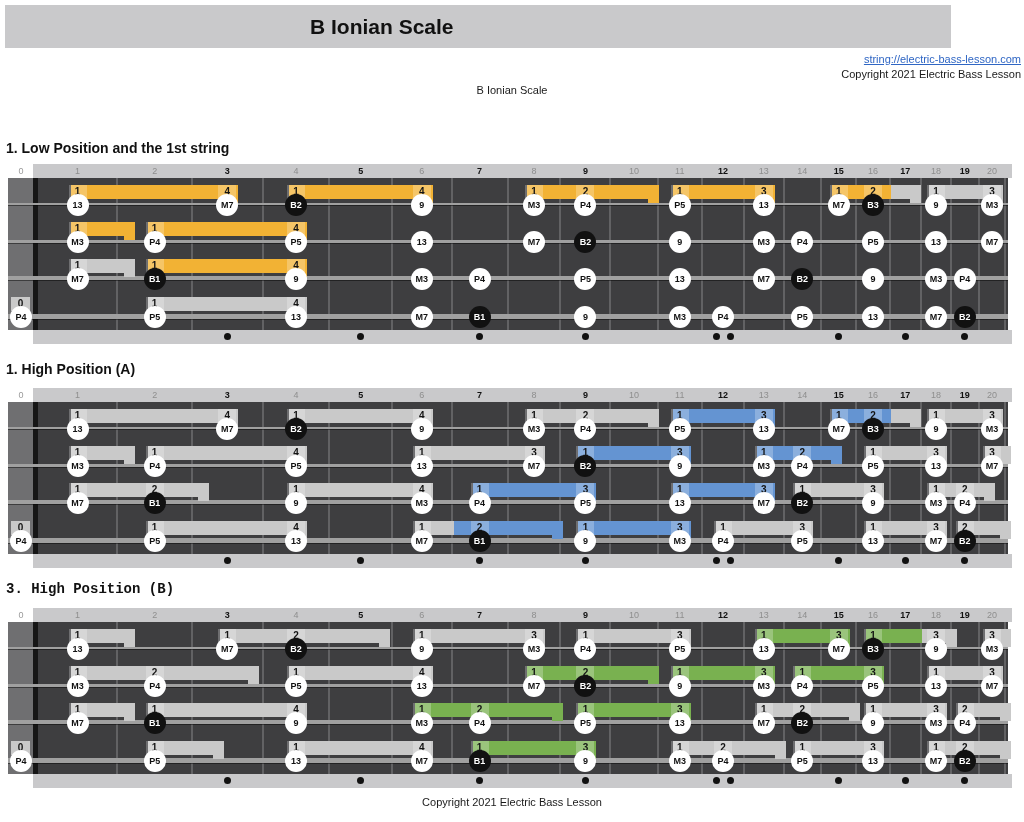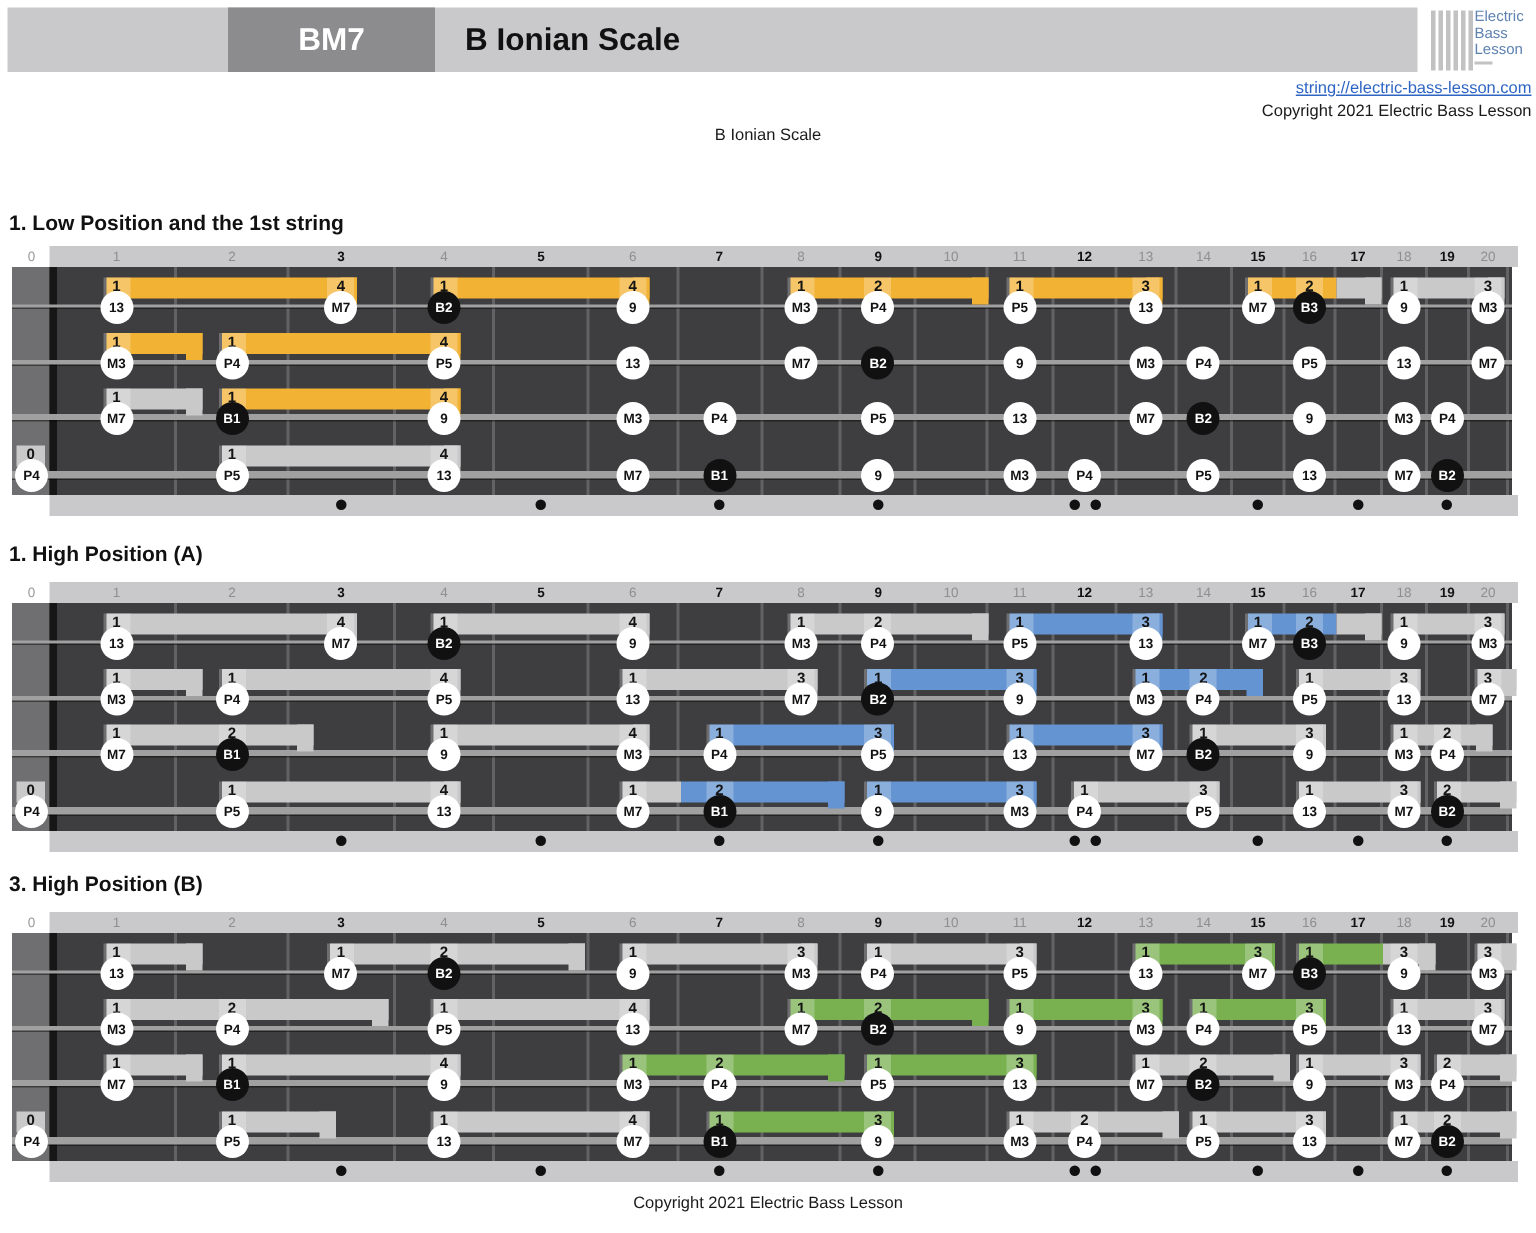--- a/index.html
+++ b/index.html
@@ -47,37 +47,22 @@
              font-size:10px;font-weight:bold;text-align:center;line-height:14px;color:#141414;}
   .dotstrip{position:absolute;left:33px;width:979px;height:14px;background:#c9c9cb;}
   .marker-dot{position:absolute;top:3px;width:7px;height:7px;border-radius:50%;background:#111;}
 </style>
 </head>
 <body>
 
 <div id="page">
 
   <div class="abs" id="header-band"></div>
-  <div class="abs" id="chord-box">BM7</div>
   <div class="abs" id="main-title">B Ionian Scale</div>
 
-  <div class="abs" id="logo">
-    <span class="logo-bar" style="left:9px"></span>
-    <span class="logo-bar" style="left:14px"></span>
-    <span class="logo-bar" style="left:19px"></span>
-    <span class="logo-bar" style="left:24px"></span>
-    <span class="logo-bar" style="left:29px"></span>
-    <span class="logo-bar" style="left:34px"></span>
-    <div id="logo-text">
-      <div>Electric</div>
-      <div>Bass</div>
-      <div>Lesson</div>
-    </div>
-    <div id="logo-sub"></div>
-  </div>
 
   <a class="abs" id="site-link" href="#">string://electric-bass-lesson.com</a>
   <div class="abs" id="copyright-top">Copyright 2021 Electric Bass Lesson</div>
   <div class="abs" id="subtitle">B Ionian Scale</div>
 
   <div id="sections">
       <div class="abs section-heading" style="top: 140px;">1. Low Position and the 1st string</div>
       <div class="fb" style="top: 164px;">
         <div class="numstrip"></div>
         <div class="zero-num">0</div>
@@ -510,21 +495,21 @@
           <div class="marker-dot" style="left: 324.245px;"></div>
           <div class="marker-dot" style="left: 443.084px;"></div>
           <div class="marker-dot" style="left: 548.958px;"></div>
           <div class="marker-dot" style="left: 802.176px;"></div>
           <div class="marker-dot" style="left: 868.873px;"></div>
           <div class="marker-dot" style="left: 928.292px;"></div>
           <div class="marker-dot" style="left: 679.51px;"></div>
           <div class="marker-dot" style="left: 693.51px;"></div>
         </div>
       </div>
-      <div class="abs section-heading" style="top: 581px;">3. High Position (B)</div>
+      <div class="abs section-heading" style="top: 581px; font-family: Liberation Mono, monospace;">3. High Position (B)</div>
       <div class="fb" style="top: 608px;">
         <div class="numstrip"></div>
         <div class="zero-num">0</div>
         <div class="fret-num" style="left: 65.6247px;">1</div>
         <div class="fret-num" style="left: 142.65px;">2</div>
         <div class="fret-num bold" style="left: 215.353px;">3</div>
         <div class="fret-num" style="left: 283.975px;">4</div>
         <div class="fret-num bold" style="left: 348.745px;">5</div>
         <div class="fret-num" style="left: 409.88px;">6</div>
         <div class="fret-num bold" style="left: 467.584px;">7</div>

